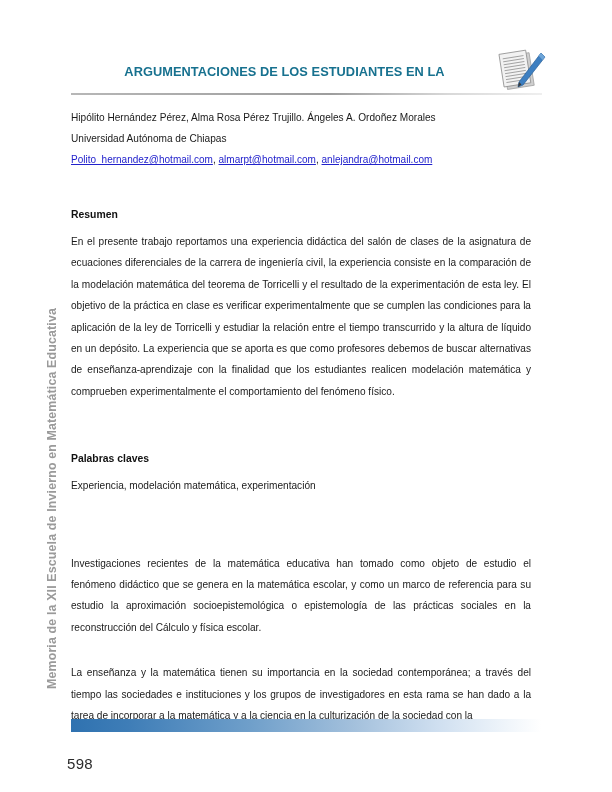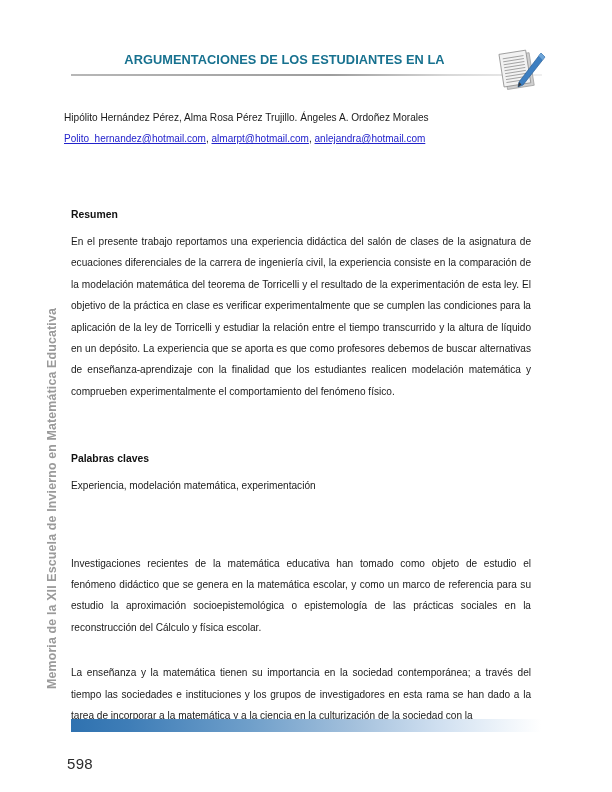--- a/index.html
+++ b/index.html
@@ -43,21 +43,21 @@
   }
 
   
   .doc-header {
     position: absolute;
     left: 71px;
     top: 50px;
     width: 471px;
   }
   .doc-title {
-    margin: 0;
+    margin: 12px;
     padding: 0 44px 0 0;
     font-family: "Liberation Sans", sans-serif;
     font-size: 12.8px;
     font-weight: bold;
     line-height: 19px;
     color: #17718f;
     text-align: center;
     letter-spacing: 0.05px;
   }
   .title-rule {
@@ -72,21 +72,21 @@
     position: absolute;
     right: -6px;
     top: -3px;
     width: 52px;
     height: 50px;
   }
 
   
   .byline-block {
     position: absolute;
-    left: 64px;
+    left: 71px;
     top: 107px;
     width: 471px;
   }
   .byline {
     font-size: 10.1px;
     line-height: 21px;
     color: #1a1a1a;
   }
   .email-line {
     line-height: 21px;
@@ -184,20 +184,21 @@
           <path d="M22 40 L23 35 L25.5 37.5 Z" fill="#3a3a3a"></path>
         </g>
       </svg>
     </span>
 
     <div class="title-rule"></div>
   </div>
 
   <div class="byline-block">
     <div class="byline">Hipólito Hernández Pérez, Alma Rosa Pérez Trujillo. Ángeles A. Ordoñez Morales</div>
+    <div class="byline">Universidad Autónoma de Chiapas</div>
     <div class="email-line">
       <a class="email-link" href="#">Polito_hernandez@hotmail.com</a><span class="email-sep">, </span><a class="email-link" href="#">almarpt@hotmail.com</a><span class="email-sep">, </span><a class="email-link" href="#">anlejandra@hotmail.com</a>
     </div>
   </div>
 
   <div class="content">
 
     <div class="section-heading">Resumen</div>
     <p class="body-par">En el presente trabajo reportamos una experiencia didáctica del salón de clases de la asignatura de ecuaciones diferenciales de la carrera de ingeniería civil, la experiencia consiste en la comparación de la modelación matemática del teorema de Torricelli y el resultado de la experimentación de esta ley. El objetivo de la práctica en clase es verificar experimentalmente que se cumplen las condiciones para la aplicación de la ley de Torricelli y estudiar la relación entre el tiempo transcurrido y la altura de líquido en un depósito. La experiencia que se aporta es que como profesores debemos de buscar alternativas de enseñanza-aprendizaje con la finalidad que los estudiantes realicen modelación matemática y comprueben experimentalmente el comportamiento del fenómeno físico.</p>
 

